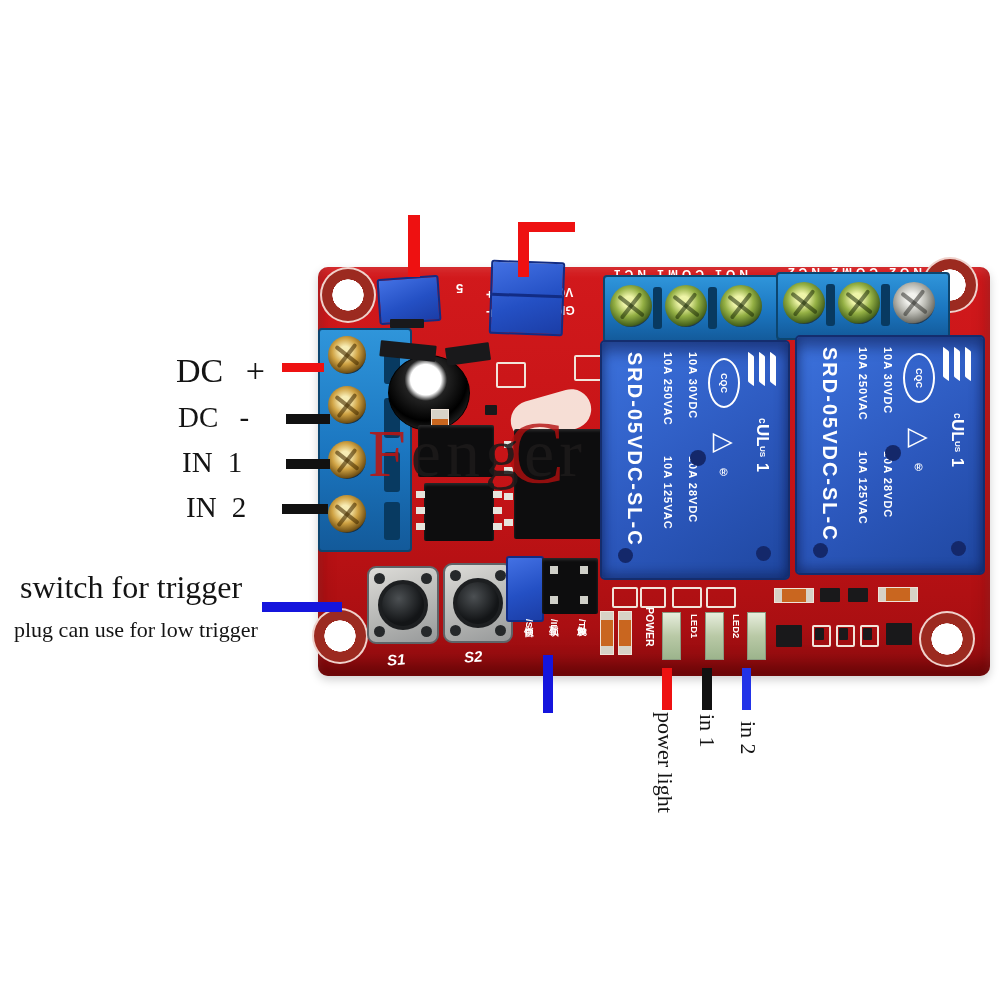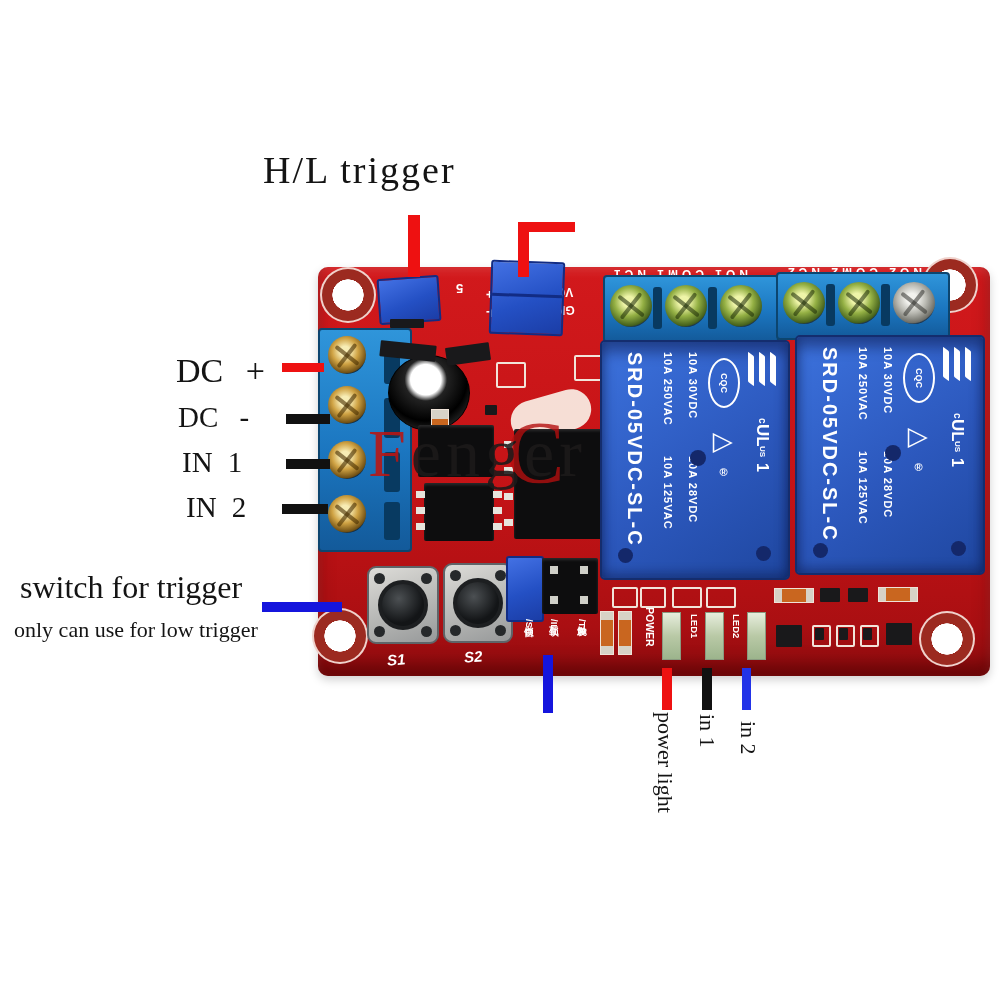--- a/index.html
+++ b/index.html
@@ -280,41 +280,40 @@
     <div class="smd" style="left:521px;top:361px;width:9px;height:12px;"></div>
     <div class="silkbox" style="left:542px;top:358px;width:15px;height:18px;"></div>
     <div class="smd" style="left:545px;top:361px;width:9px;height:12px;"></div>
     <div class="smd" style="left:568px;top:356px;width:26px;height:22px;"></div>
   </div>
 
   <div class="wm">
     <span class="bigc">C</span><span class="rd">F</span><span class="dk">en</span><span class="dk">ger</span>
   </div>
 
-  <div class="ann" style="left:263px;top:148px;font-size:38px;letter-spacing:2px;">H/L trigger</div>
   <div class="line" style="left:408px;top:215px;width:12px;height:62px;background:#ee1111;"></div>
 
   <div class="line" style="left:518px;top:222px;width:57px;height:10px;background:#ee1111;"></div>
   <div class="line" style="left:518px;top:222px;width:11px;height:55px;background:#ee1111;"></div>
 
   <div class="ann" style="left:176px;top:352px;font-size:34px;word-spacing:14px;">DC +</div>
   <div class="line" style="left:282px;top:363px;width:42px;height:9px;background:#ee1111;"></div>
 
   <div class="ann" style="left:178px;top:401px;font-size:29px;word-spacing:14px;">DC -</div>
   <div class="line" style="left:286px;top:414px;width:44px;height:10px;background:#111;"></div>
 
   <div class="ann" style="left:182px;top:446px;font-size:29px;word-spacing:8px;">IN 1</div>
   <div class="line" style="left:286px;top:459px;width:44px;height:10px;background:#111;"></div>
 
   <div class="ann" style="left:186px;top:491px;font-size:29px;word-spacing:8px;">IN 2</div>
   <div class="line" style="left:282px;top:504px;width:46px;height:10px;background:#111;"></div>
 
   <div class="ann" style="left:20px;top:569px;font-size:32px;">switch for trigger</div>
   <div class="line" style="left:262px;top:602px;width:80px;height:10px;background:#1515dd;z-index:25;"></div>
-  <div class="ann" style="left:14px;top:617px;font-size:22px;z-index:25;">only can use for low trigger</div>
+  <div class="ann" style="left:14px;top:617px;font-size:22px;z-index:25;">plug can use for low trigger</div>
 
   <div class="line" style="left:543px;top:655px;width:10px;height:58px;background:#1515dd;z-index:25;"></div>
 
   <div class="line" style="left:662px;top:668px;width:10px;height:42px;background:#ee1111;z-index:25;"></div>
   <div class="line" style="left:702px;top:668px;width:10px;height:42px;background:#111;z-index:25;"></div>
   <div class="line" style="left:742px;top:668px;width:9px;height:42px;background:#2233e8;z-index:25;"></div>
 
   <div class="ann vtext" style="left:652px;top:712px;font-size:22px;height:145px;">power light</div>
   <div class="ann vtext" style="left:694px;top:714px;font-size:22px;height:75px;">in 1</div>
   <div class="ann vtext" style="left:735px;top:721px;font-size:22px;height:75px;">in 2</div>

